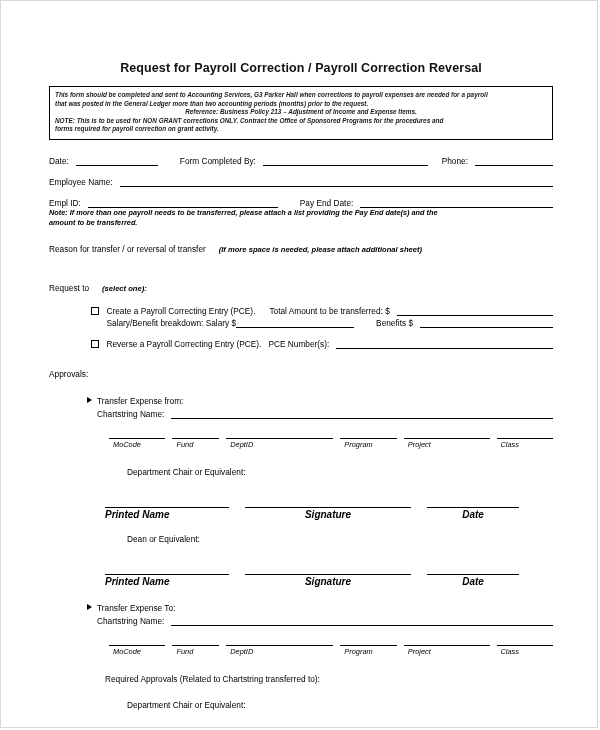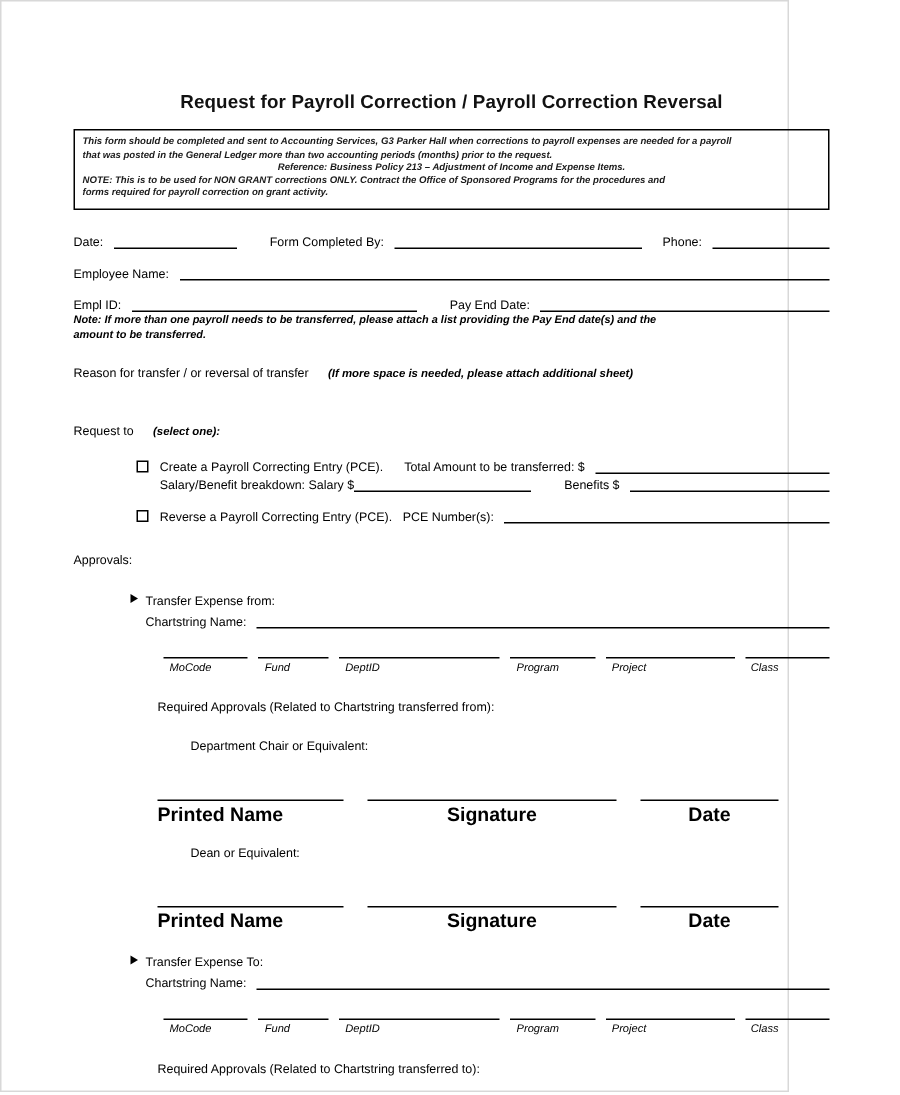--- a/index.html
+++ b/index.html
@@ -11,21 +11,21 @@
   body {
     width: 600px;
     height: 730px;
     font-family: "Liberation Sans", sans-serif;
     color: #000000;
     overflow: hidden;
   }
 
   .page {
     position: relative;
-    width: 526px;
+    width: 598px;
     height: 728px;
     border: 1px solid #d8d8d8;
     box-sizing: border-box;
     background: #fff;
     padding-left: 48px;
   }
 
   .sheet {
     position: absolute;
     left: 48px;
@@ -159,21 +159,22 @@
   .sig-table {
     margin-top: 22px;
     display: flex;
   }
   .sig-col { }
   .sig-line {
     border-bottom: 1.4px solid #000;
     height: 6px;
   }
   .sig-cap {
-    font-size: 13px;
+    font-size: 10px;
+    font-style: italic;
     font-weight: bold;
     padding-top: 1px;
   }
   .sig-cap.c { text-align: center; }
   .sig-gap { width: 16px; flex: 0 0 auto; }
 </style>
 </head>
 <body>
 
 <div class="page">
@@ -315,21 +316,20 @@
         <div class="cs-name">Project</div>
       </div>
       <div class="cs-gap"></div>
       <div class="cs-col" style="width:58px">
         <div class="cs-line"></div>
         <div class="cs-name">Class</div>
       </div>
     </div>
 
     <div class="req-appr">
-      <span class="lbl">Required Approvals (Related to Chartstring transferred from):</span>
 
       <div class="role">
         <span class="lbl">Department Chair or Equivalent:</span>
       </div>
       <div class="sig-table" style="padding-left:0">
         <div class="sig-col" style="width:124px">
           <div class="sig-line"></div>
           <div class="sig-cap">Printed Name</div>
         </div>
         <div class="sig-gap"></div>

